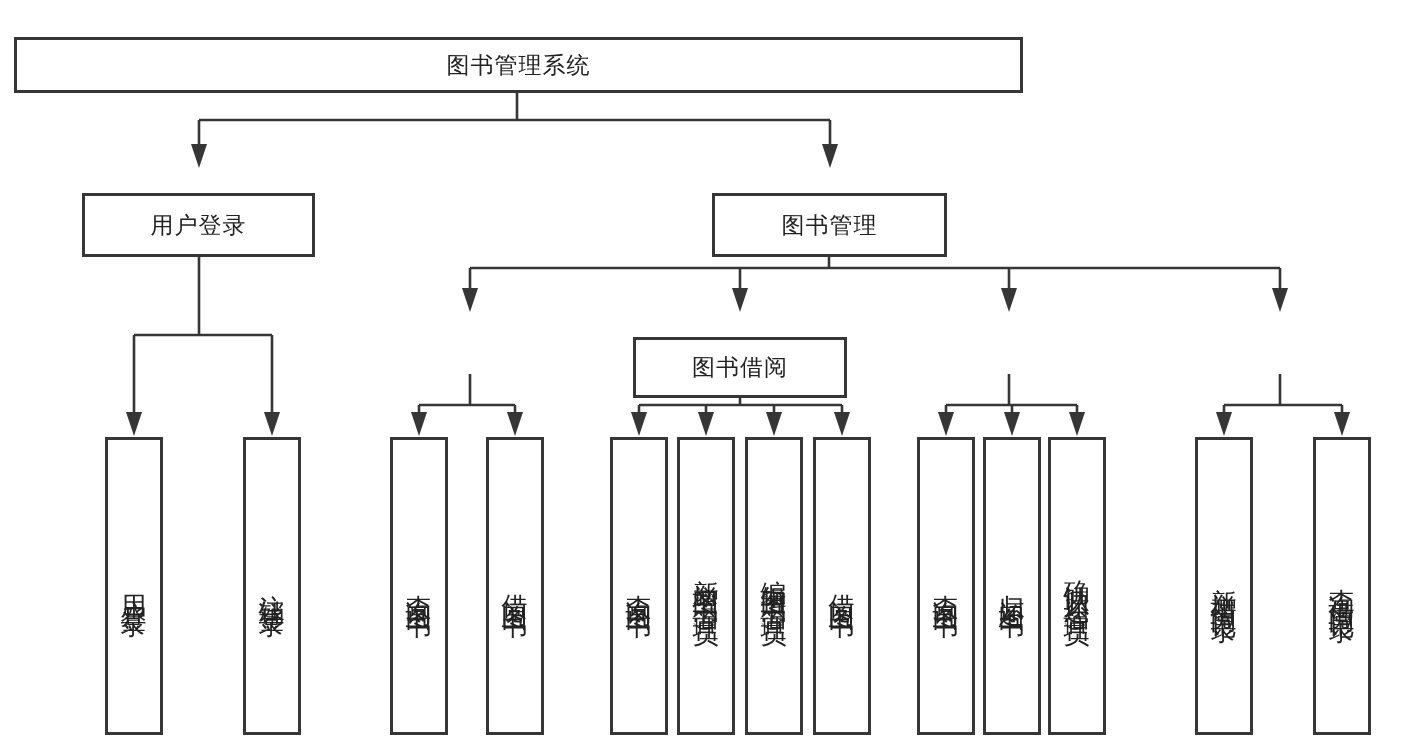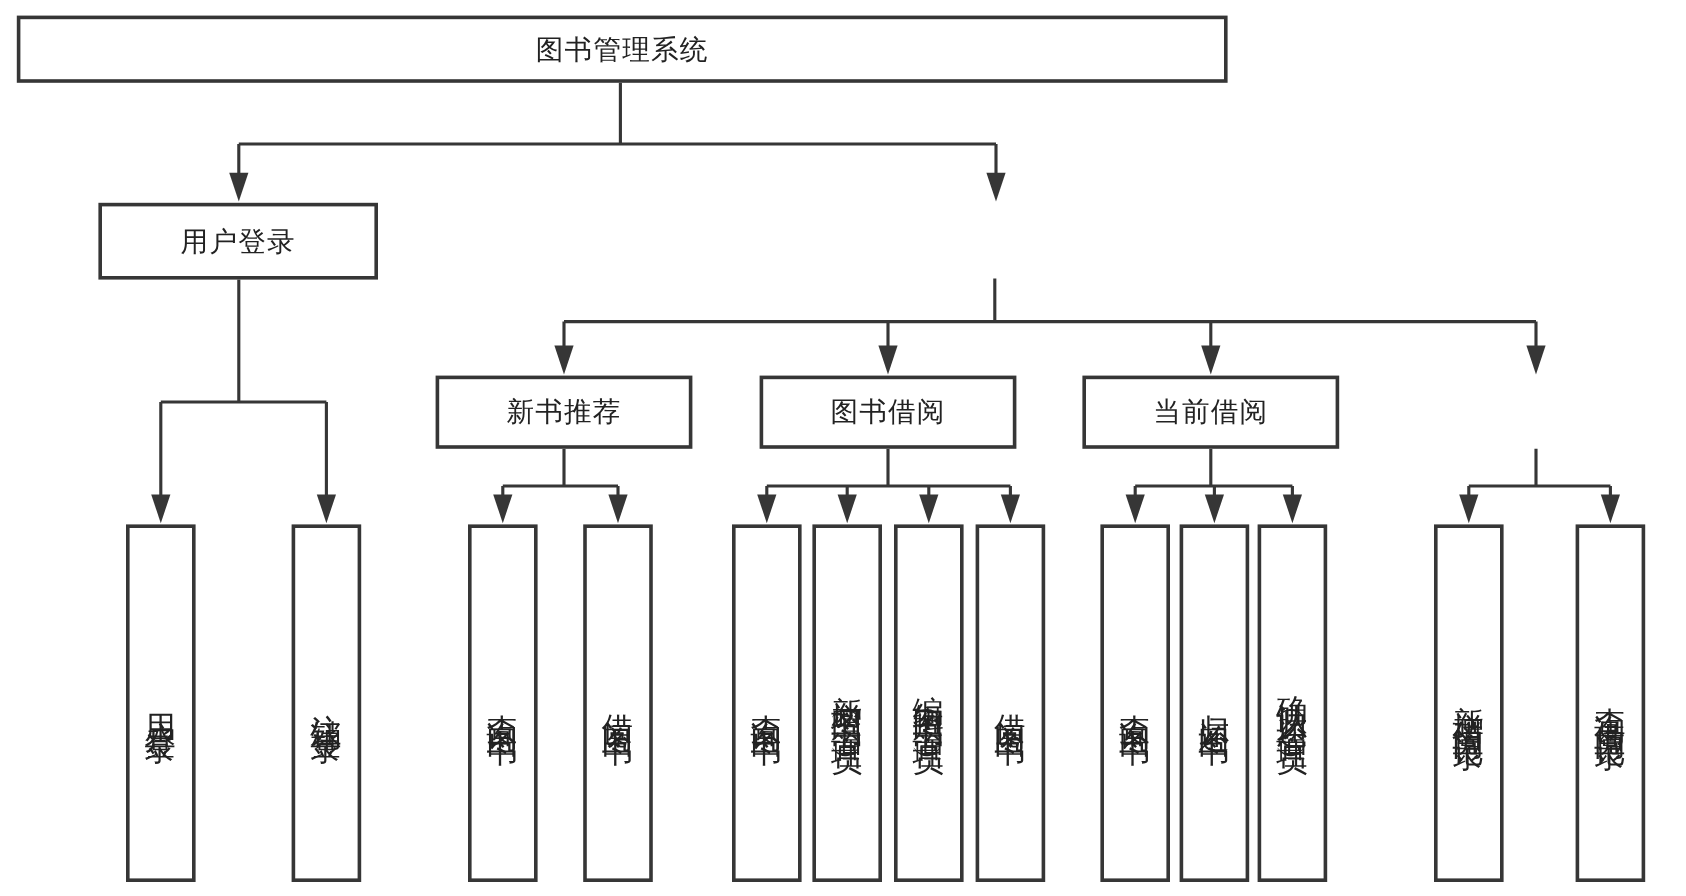--- a/index.html
+++ b/index.html
@@ -24,20 +24,21 @@
   }
   .connector path{stroke:var(--line);stroke-width:2.6;fill:none;}
   .connector polygon{fill:var(--line);stroke:none;}
   .node{
     position:absolute;
     background:var(--box-bg);
     border:3px solid var(--line);
     display:flex;align-items:center;justify-content:center;
     font-size:23px;font-weight:500;letter-spacing:1px;
     white-space:nowrap;
+    margin-top:24px;
   }
   .node.root{left:14px;top:13px;width:1009px;height:56px;}
   .node.l2{top:169px;height:64px;}
   .node.l2.user-login{left:82px;width:233px;}
   .node.l2.book-mgmt{left:712px;width:235px;}
   .node.l3{top:313px;height:61px;width:214px;}
   .leaf{
     position:absolute;top:437px;width:58px;height:298px;
     background:var(--box-bg);
     border:3px solid var(--line);
@@ -96,24 +97,23 @@
     <g>
       <path d="M1280 374 V405 M1224 405 H1342 M1224 405 V414 M1342 405 V414"></path>
       <polygon points="1216,412 1232,412 1224,436"></polygon>
       <polygon points="1334,412 1350,412 1342,436"></polygon>
     </g>
   </svg>
 
   <div class="node root">图书管理系统</div>
 
   <div class="node l2 user-login">用户登录</div>
+  <div class="node l2 book-mgmt">图书管理</div>
 
-  <div class="node l3" style="left:363px">新书推荐</div>
   <div class="node l3" style="left:633px">图书借阅</div>
-  <div class="node l3" style="left:902px">当前借阅</div>
 
   <div class="leaf" style="left:105px">用户登录</div>
   <div class="leaf" style="left:243px">注销登录</div>
 
   <div class="leaf" style="left:390px">查询图书</div>
   <div class="leaf" style="left:486px">借阅图书</div>
 
   <div class="leaf" style="left:610px">查询图书</div>
   <div class="leaf" style="left:677px">新增图书（管理员）</div>
   <div class="leaf" style="left:745px">编辑图书（管理员）</div>

